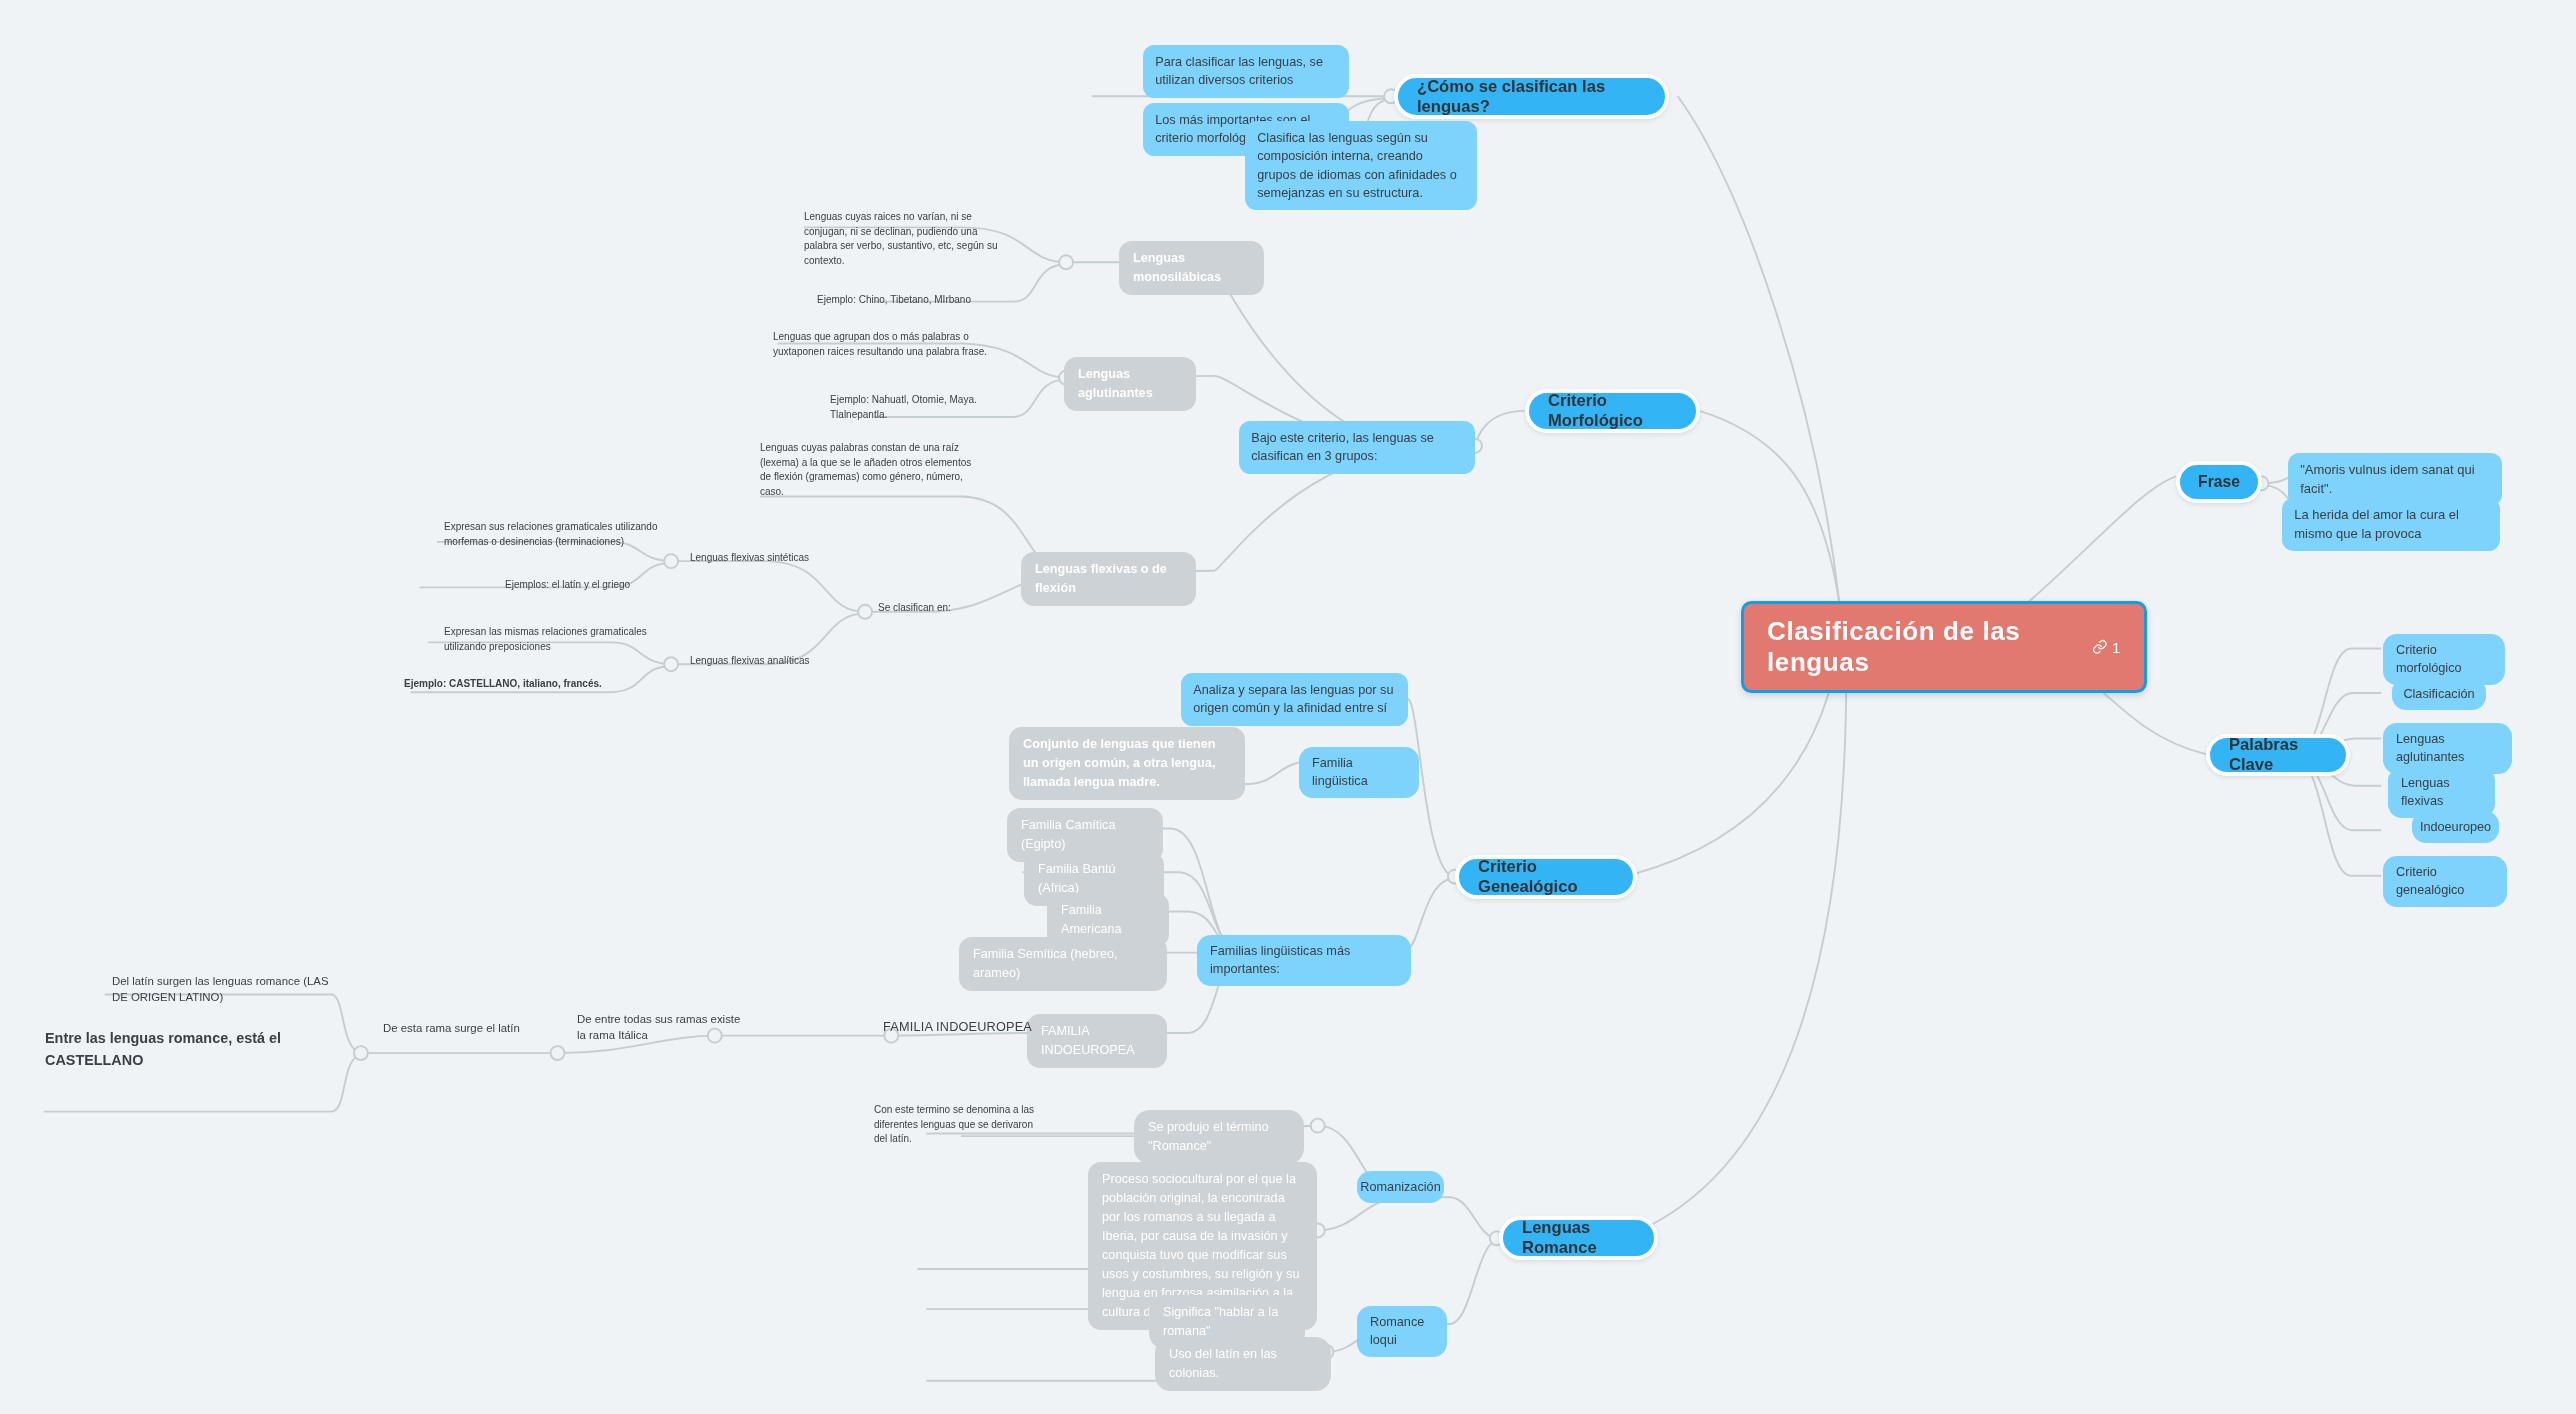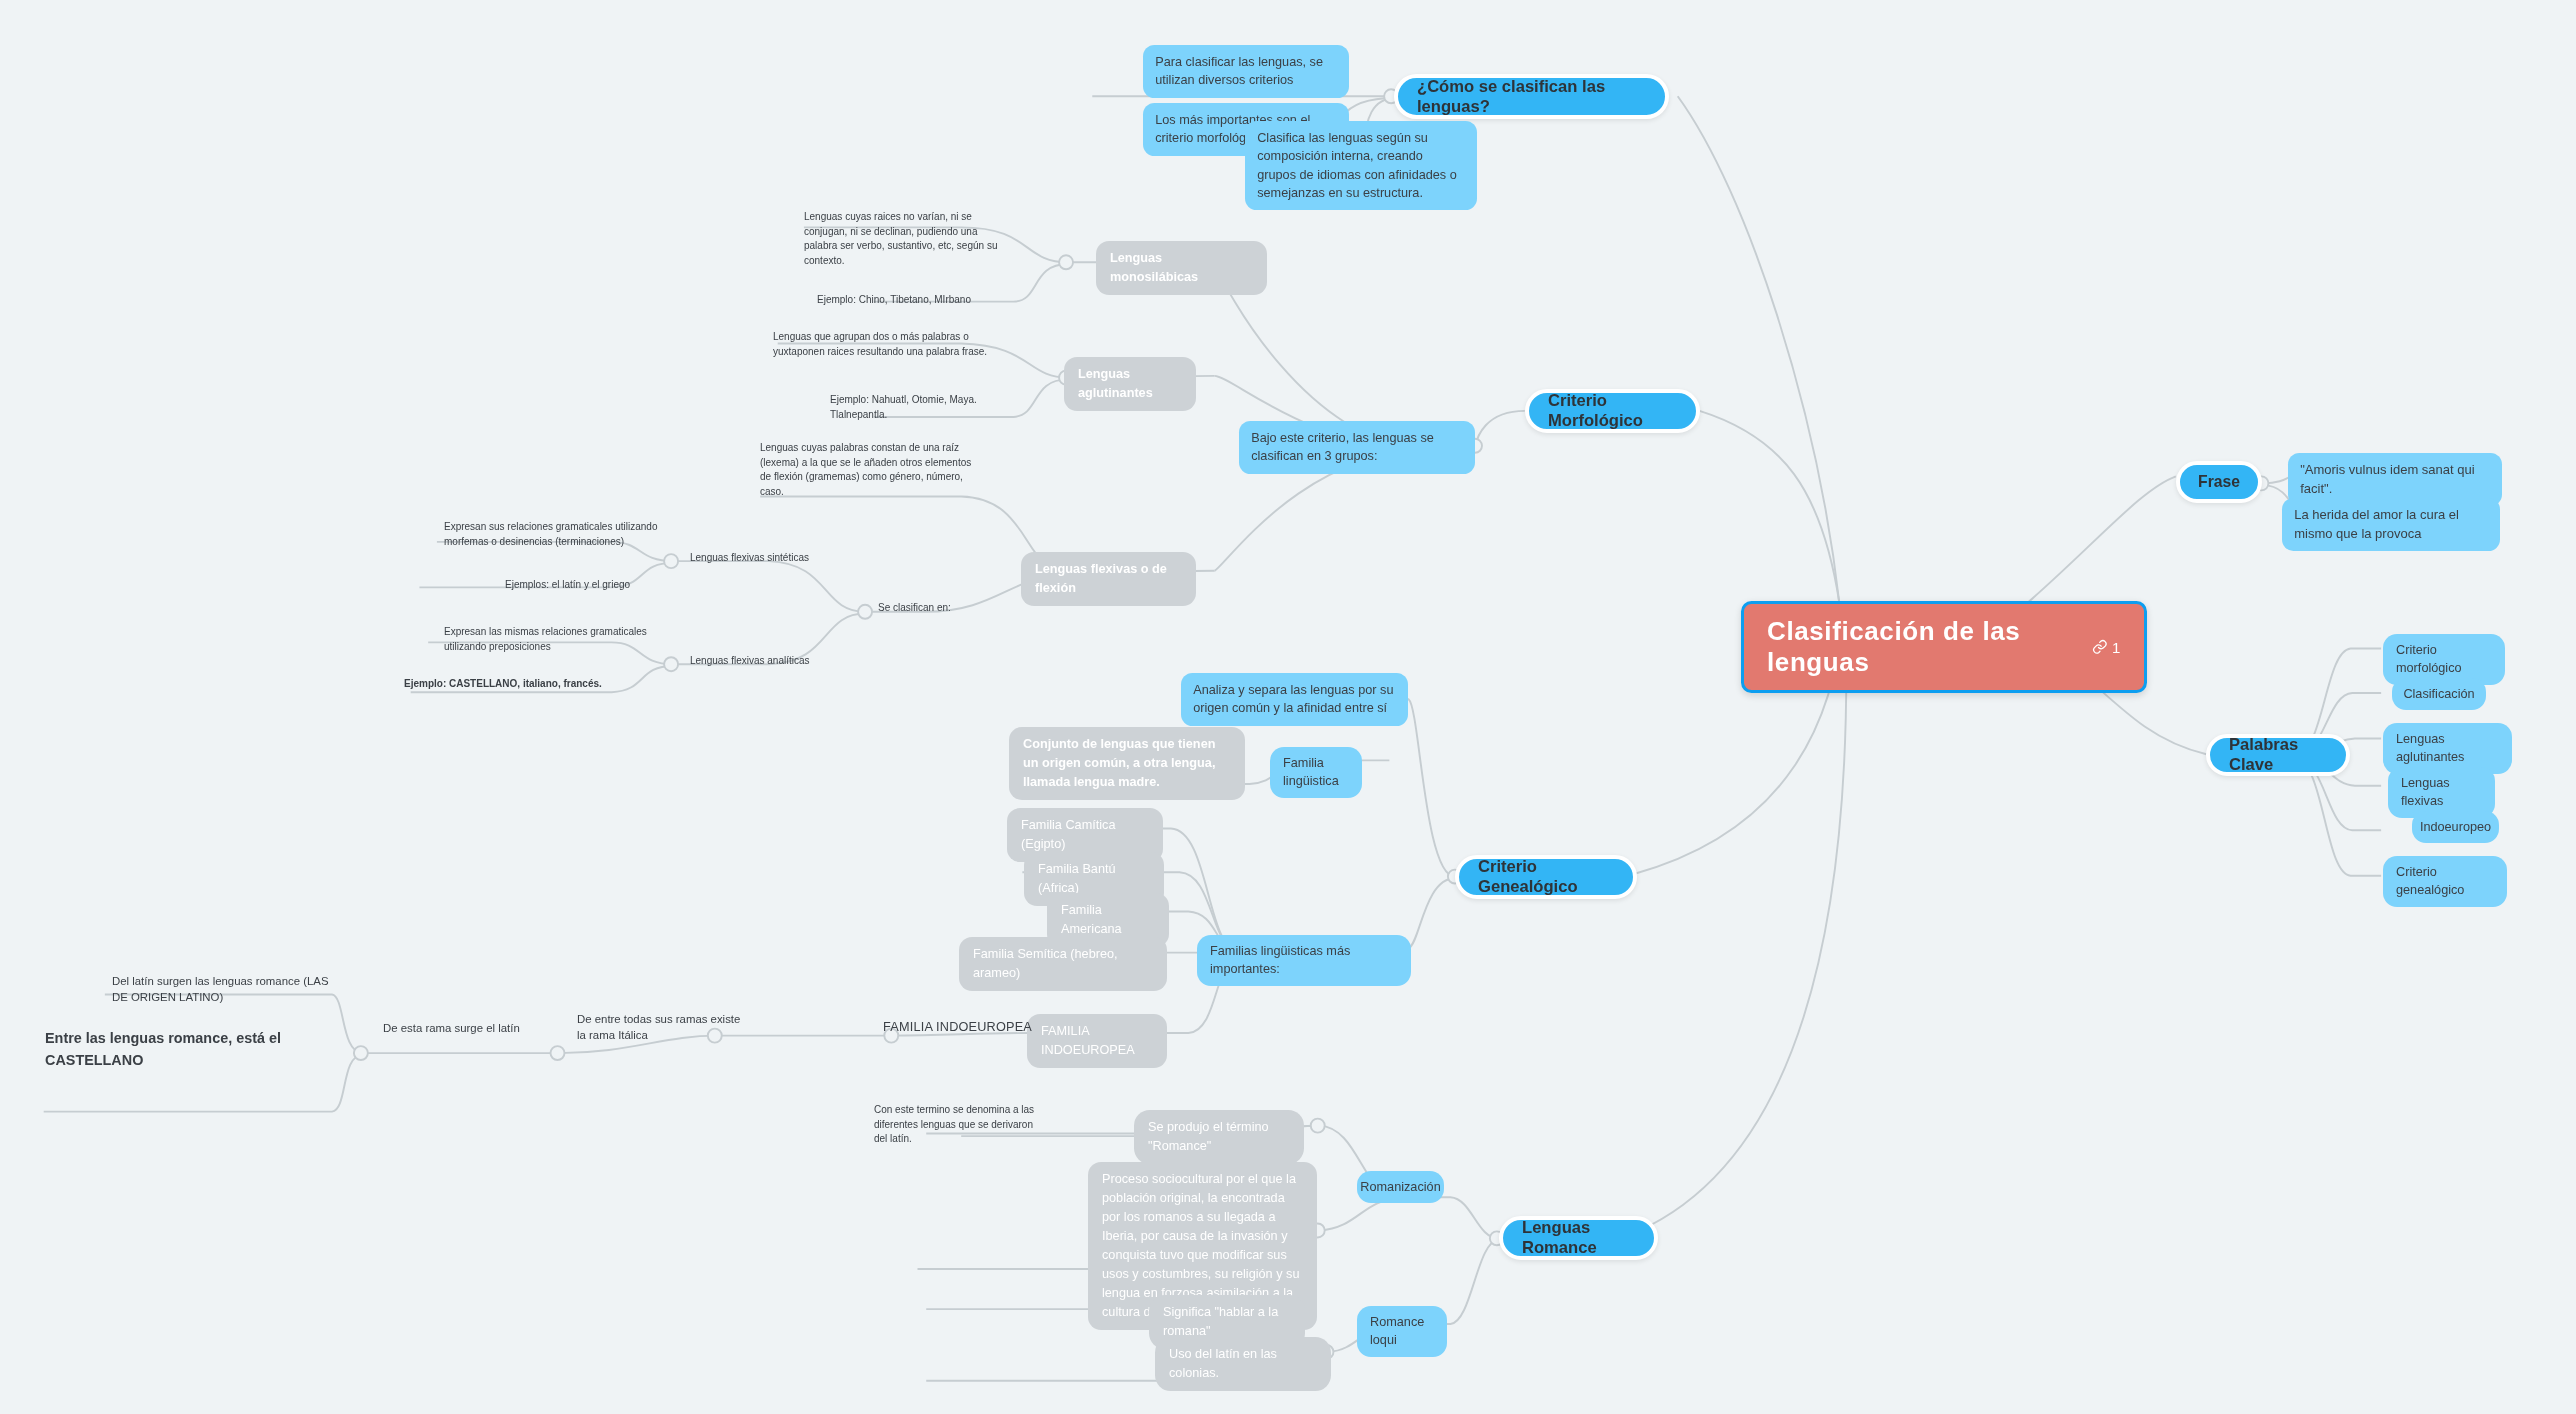--- a/index.html
+++ b/index.html
@@ -224,21 +224,21 @@
   </div>
 
   <div class="node blue" style="left:1525px; top:389px; width:175px; height:44px;">
     <span>Criterio Morfológico</span>
   </div>
 
   <div class="node yellow" style="left:1239px; top:421px; width:236px;">
     <span>Bajo este criterio, las lenguas se clasifican en 3 grupos:</span>
   </div>
 
-  <div class="node grey b" style="left:1096px; top:241px; width:171px; justify-content:center;">
+  <div class="node grey b" style="left:1119px; top:241px; width:145px; justify-content:center;">
     <span>Lenguas monosilábicas</span>
   </div>
   <div class="node plain" style="left:804px; top:210px; width:201px;">
     <span>Lenguas cuyas raices no varían, ni se conjugan, ni se declinan, pudiendo una palabra ser verbo, sustantivo, etc, según su contexto.</span>
   </div>
   <div class="node plain" style="left:817px; top:293px; width:201px;">
     <span>Ejemplo: Chino, Tibetano, MIrbano</span>
   </div>
 
   <div class="node grey b" style="left:1064px; top:357px; width:132px; justify-content:center;">
@@ -282,21 +282,21 @@
   </div>
 
   <div class="node blue" style="left:1455px; top:855px; width:182px; height:44px;">
     <span>Criterio Genealógico</span>
   </div>
 
   <div class="node yellow" style="left:1181px; top:673px; width:227px;">
     <span>Analiza y separa las lenguas por su origen común y la afinidad entre sí</span>
   </div>
 
-  <div class="node yellow pill" style="left:1270px; top:747px; width:92px; justify-content:center;">
+  <div class="node yellow pill" style="left:1299px; top:747px; width:120px; justify-content:center;">
     <span>Familia lingüistica</span>
   </div>
   <div class="node grey b" style="left:1009px; top:727px; width:236px;">
     <span>Conjunto de lenguas que tienen un origen común, a otra lengua, llamada lengua madre.</span>
   </div>
 
   <div class="node yellow pill" style="left:1197px; top:935px; width:214px;">
     <span>Familias lingüisticas más importantes:</span>
   </div>
 

